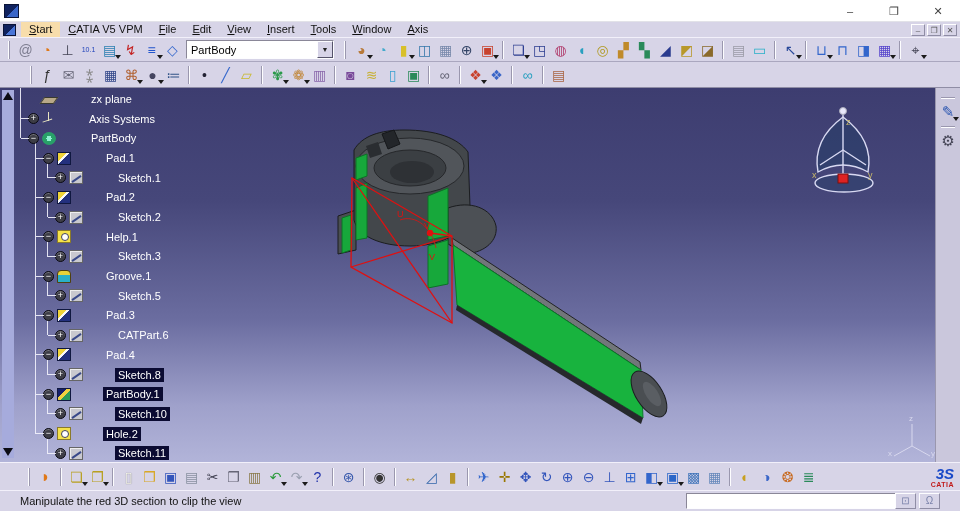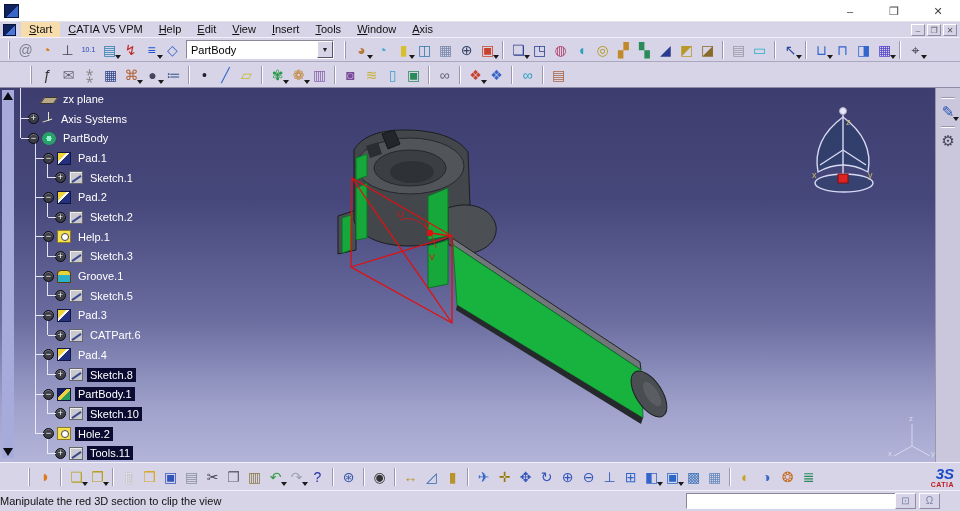--- a/index.html
+++ b/index.html
@@ -65,33 +65,33 @@
   .ticon-axis::before{content:"";position:absolute;left:6px;top:0;width:1px;height:9px;background:#e8e4c0;}
   .ticon-axis::after{content:"";position:absolute;left:1px;top:8px;width:10px;height:4px;border-top:1px solid #e8e4c0;transform:rotate(-18deg);}
   .ticon-partbody{border-radius:50%;background:radial-gradient(circle at 50% 50%,#8ff0d0 0 28%,#28a068 28% 72%,rgba(0,0,0,0) 72%);}
   .ticon-pad{background:linear-gradient(135deg,#f0d43a 0 38%,#f8f8f8 38% 52%,#23307e 52%);border:1px solid #101840;}
   .ticon-sketch{background:#c9c9cf;border:1px solid #666;box-shadow:inset 1px 1px 0 #eee;}
   .ticon-sketch::before{content:"";position:absolute;left:1px;top:6px;width:11px;height:2px;background:#3a4a8a;transform:rotate(-35deg);}
   .ticon-hole{background:#f5e24a;border:1px solid #8a7a2a;}
   .ticon-hole::before{content:"";position:absolute;left:3px;top:2px;width:6px;height:6px;border-radius:50%;background:#fff;border:1px solid #445;}
   .ticon-groove{background:linear-gradient(180deg,#e8d23a 0 40%,#2ab0c8 40%);border:1px solid #50410f;border-radius:4px 4px 0 0;}
   .ticon-stiffener{background:linear-gradient(135deg,#16206a 0 35%,#f0d040 35% 60%,#2a9a5a 60%);border:1px solid #101840;}
-  .tlabel{padding:1px 3px;}
+  .tlabel{padding:1px 3px;margin-left:28px;}
   .tlabel.selected{background:#0b0b32;}
   .tline{position:absolute;width:1px;background:rgba(242,242,252,.9);z-index:2;}
 
   
   .tb-bottom{position:absolute;left:0;top:462px;width:960px;}
   .logo{margin-left:auto;display:flex;flex-direction:column;align-items:flex-end;padding-right:6px;line-height:1;}
   .logo-mark{font-size:15px;font-weight:bold;font-style:italic;color:#1a4ac8;}
   .logo-text{font-size:7px;font-weight:bold;color:#c01a1a;letter-spacing:.5px;}
 
   
   .statusbar{position:absolute;left:0;top:490px;width:960px;height:21px;background:#d7d4e7;border-top:1px solid #f2f0fa;font-size:11px;color:#111;}
-  .status-msg{position:absolute;left:0;top:4px;}
+  .status-msg{position:absolute;left:20px;top:4px;}
   .cmd-input{position:absolute;left:686px;top:2px;width:225px;height:16px;border:1px solid;border-color:#8a8798 #fdfdff #fdfdff #8a8798;background:#fff;font-size:11px;font-family:"Liberation Sans",sans-serif;padding:0 3px;}
   .status-btn{position:absolute;top:2px;width:21px;height:16px;background:#d7d4e7;border:1px solid;border-color:#fdfdff #8f8da5 #8f8da5 #fdfdff;text-align:center;font-size:10px;line-height:14px;color:#7a82aa;}
 </style>
 </head>
 <body>
 
 <div class="app">
 
   <div class="titlebar">
     <span class="app-icon"></span>
@@ -100,21 +100,21 @@
       <span class="win-btn">❐</span>
       <span class="win-btn">✕</span>
     </span>
   </div>
 
   <div class="menubar">
     <span class="doc-icon"></span>
     <span style="display:flex;">
         <span class="menu-item active">Start</span>
         <span class="menu-item">CATIA V5 VPM</span>
-        <span class="menu-item">Help</span>
+        <span class="menu-item">File</span>
         <span class="menu-item">Edit</span>
         <span class="menu-item">View</span>
         <span class="menu-item">Insert</span>
         <span class="menu-item">Tools</span>
         <span class="menu-item">Window</span>
         <span class="menu-item">Axis</span>
       </span>
     <span class="mdi-controls">
       <span class="mdi-btn">–</span>
       <span class="mdi-btn">❐</span>
@@ -372,21 +372,21 @@
           <span class="tlabel selected">Sketch.10</span>
         </div>
         <div class="tree-row d1" style="top: 337.56px;">
           <span class="texp">−</span>
           <span class="ticon ticon-hole"></span>
           <span class="tlabel selected">Hole.2</span>
         </div>
         <div class="tree-row d2" style="top: 357.24px;">
           <span class="texp">+</span>
           <span class="ticon ticon-sketch"></span>
-          <span class="tlabel selected">Tools.11</span>
+          <span class="tlabel selected">Sketch.11</span>
         </div>
       </div>
 
     <div class="rstrip">
         <span class="tb-handle"></span>
         <span class="tb-icon" style="color: rgb(42, 85, 176);">✎<i class="dd"></i></span>
         <span class="tb-handle"></span>
         <span class="tb-icon" style="color: rgb(68, 68, 85);">⚙</span>
       </div>
   </div>

